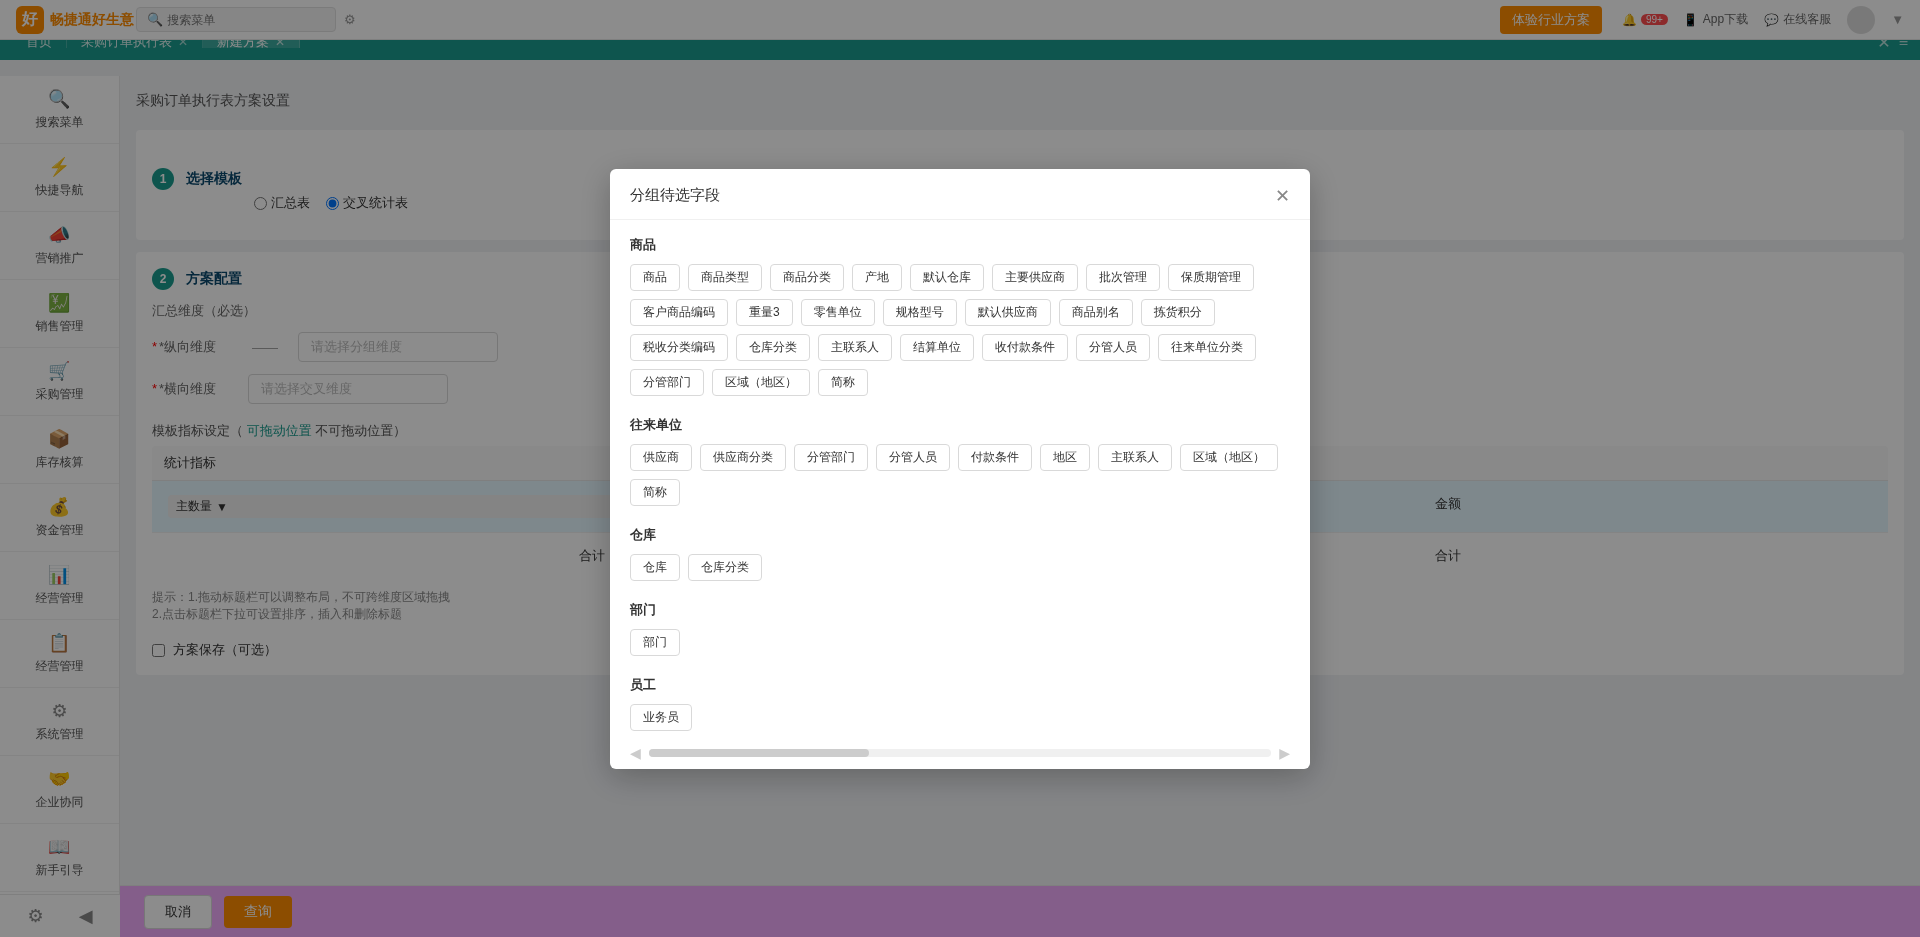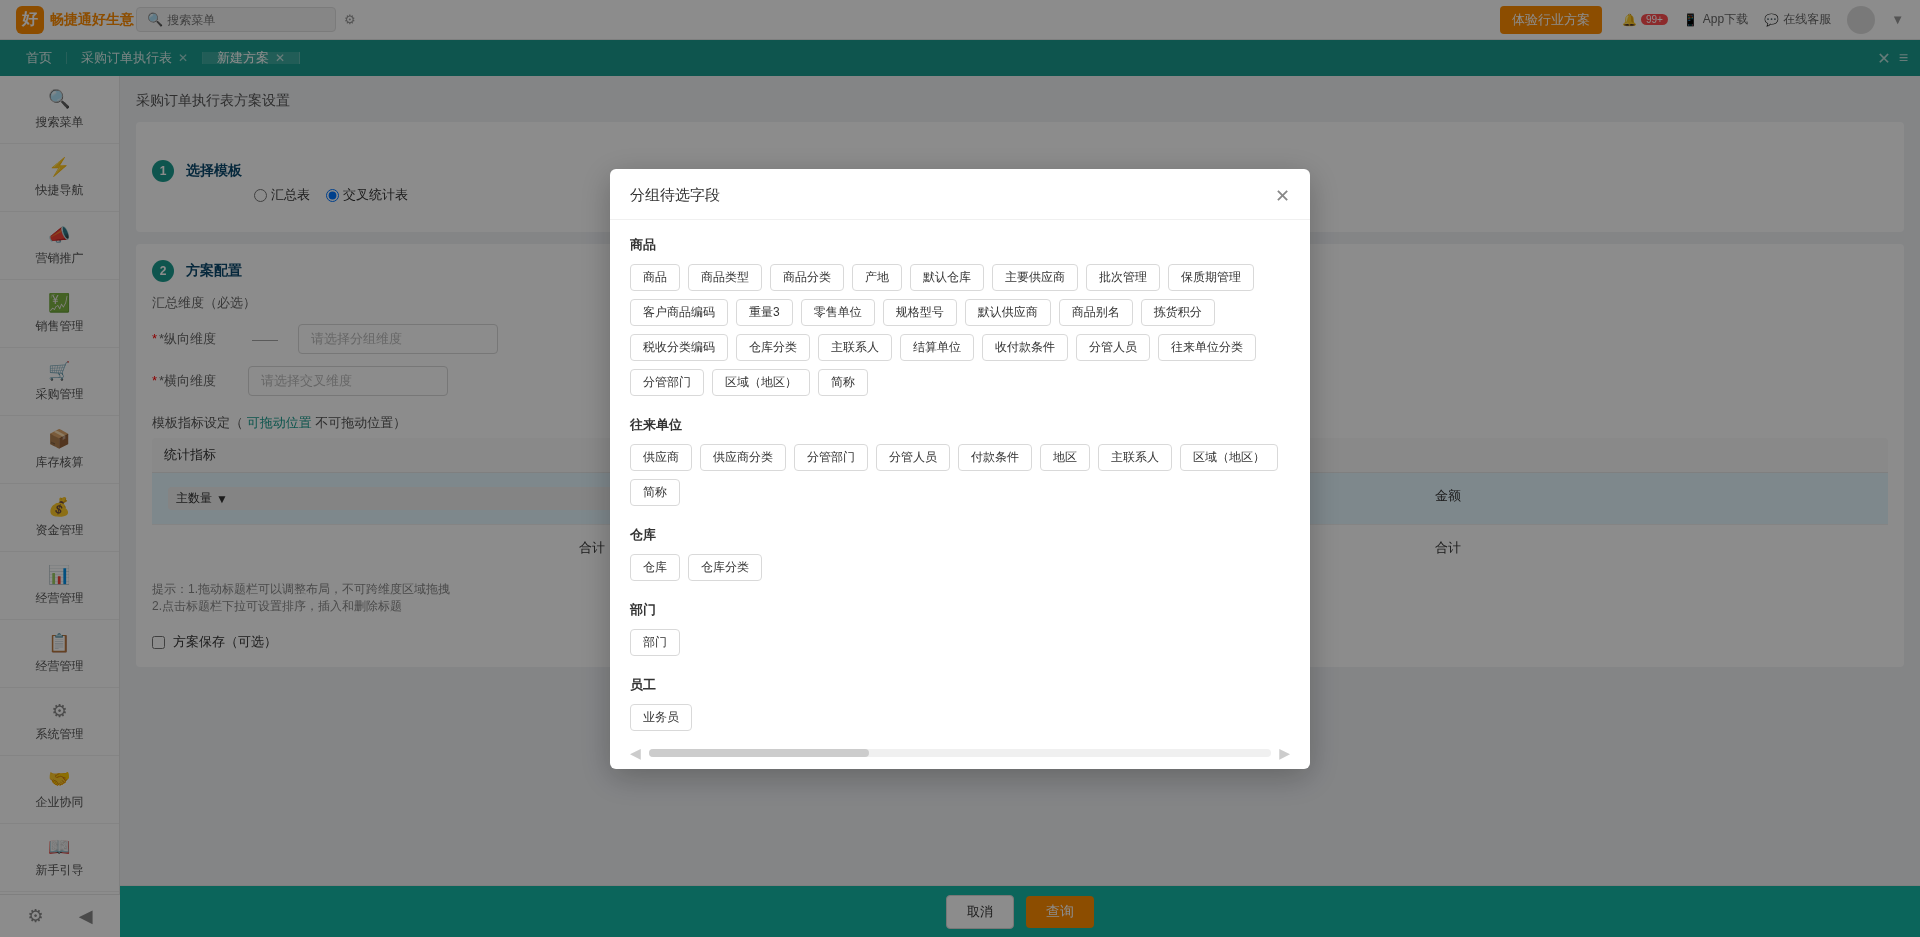--- a/index.html
+++ b/index.html
@@ -84,21 +84,21 @@
     }
 
     
     .tabs-bar {
       height: 36px;
       background: #1a9c8e;
       display: flex;
       align-items: center;
       padding: 12px 12px;
       position: fixed;
-      top: 40px; left: 0; right: 0;
+      top: 24px; left: 0; right: 0;
       z-index: 99;
     }
     .tab-item {
       display: flex; align-items: center;
       padding: 0 14px;
       height: 100%;
       color: rgba(255,255,255,0.85);
       cursor: pointer;
       font-size: 13px;
       border-right: 1px solid rgba(255,255,255,0.2);
@@ -153,21 +153,21 @@
 
     
     .main-content {
       margin-top: 76px;
       margin-left: 120px;
       padding: 16px;
       min-height: calc(100vh - 76px);
       background: #f0f2f5;
     }
     .page-title {
-      font-size: 14px; color: #555; margin-bottom: 12px;
+      font-size: 14px; color: #555; margin-bottom: 20px;
     }
 
     
     .form-card {
       background: #fff;
       border-radius: 4px;
       padding: 16px;
       margin-bottom: 12px;
     }
     .step-header {
@@ -218,23 +218,23 @@
     .col-selector {
       display: flex; align-items: center; gap: 4px;
       background: #f0f0f0; border-radius: 4px; padding: 3px 8px; cursor: pointer; font-size: 12px;
     }
 
     
     .bottom-actions {
       position: fixed;
       bottom: 0; left: 120px; right: 0;
       height: 52px;
-      background: #14b8a6;
+      background: #f0abfc;
       border-top: 1px solid #e8e8e8;
-      display: flex; align-items: center; justify-content: center;
+      display: flex; align-items: center; justify-content: flex-start;
       padding: 0 24px;
       gap: 12px;
     }
     .btn-cancel {
       padding: 7px 20px; border: 1px solid #d9d9d9; background: #fff;
       border-radius: 4px; cursor: pointer; font-size: 13px; color: #333;
     }
     .btn-confirm {
       padding: 7px 20px; background: #ff8c00; border: none;
       border-radius: 4px; cursor: pointer; font-size: 14px; color: white;

